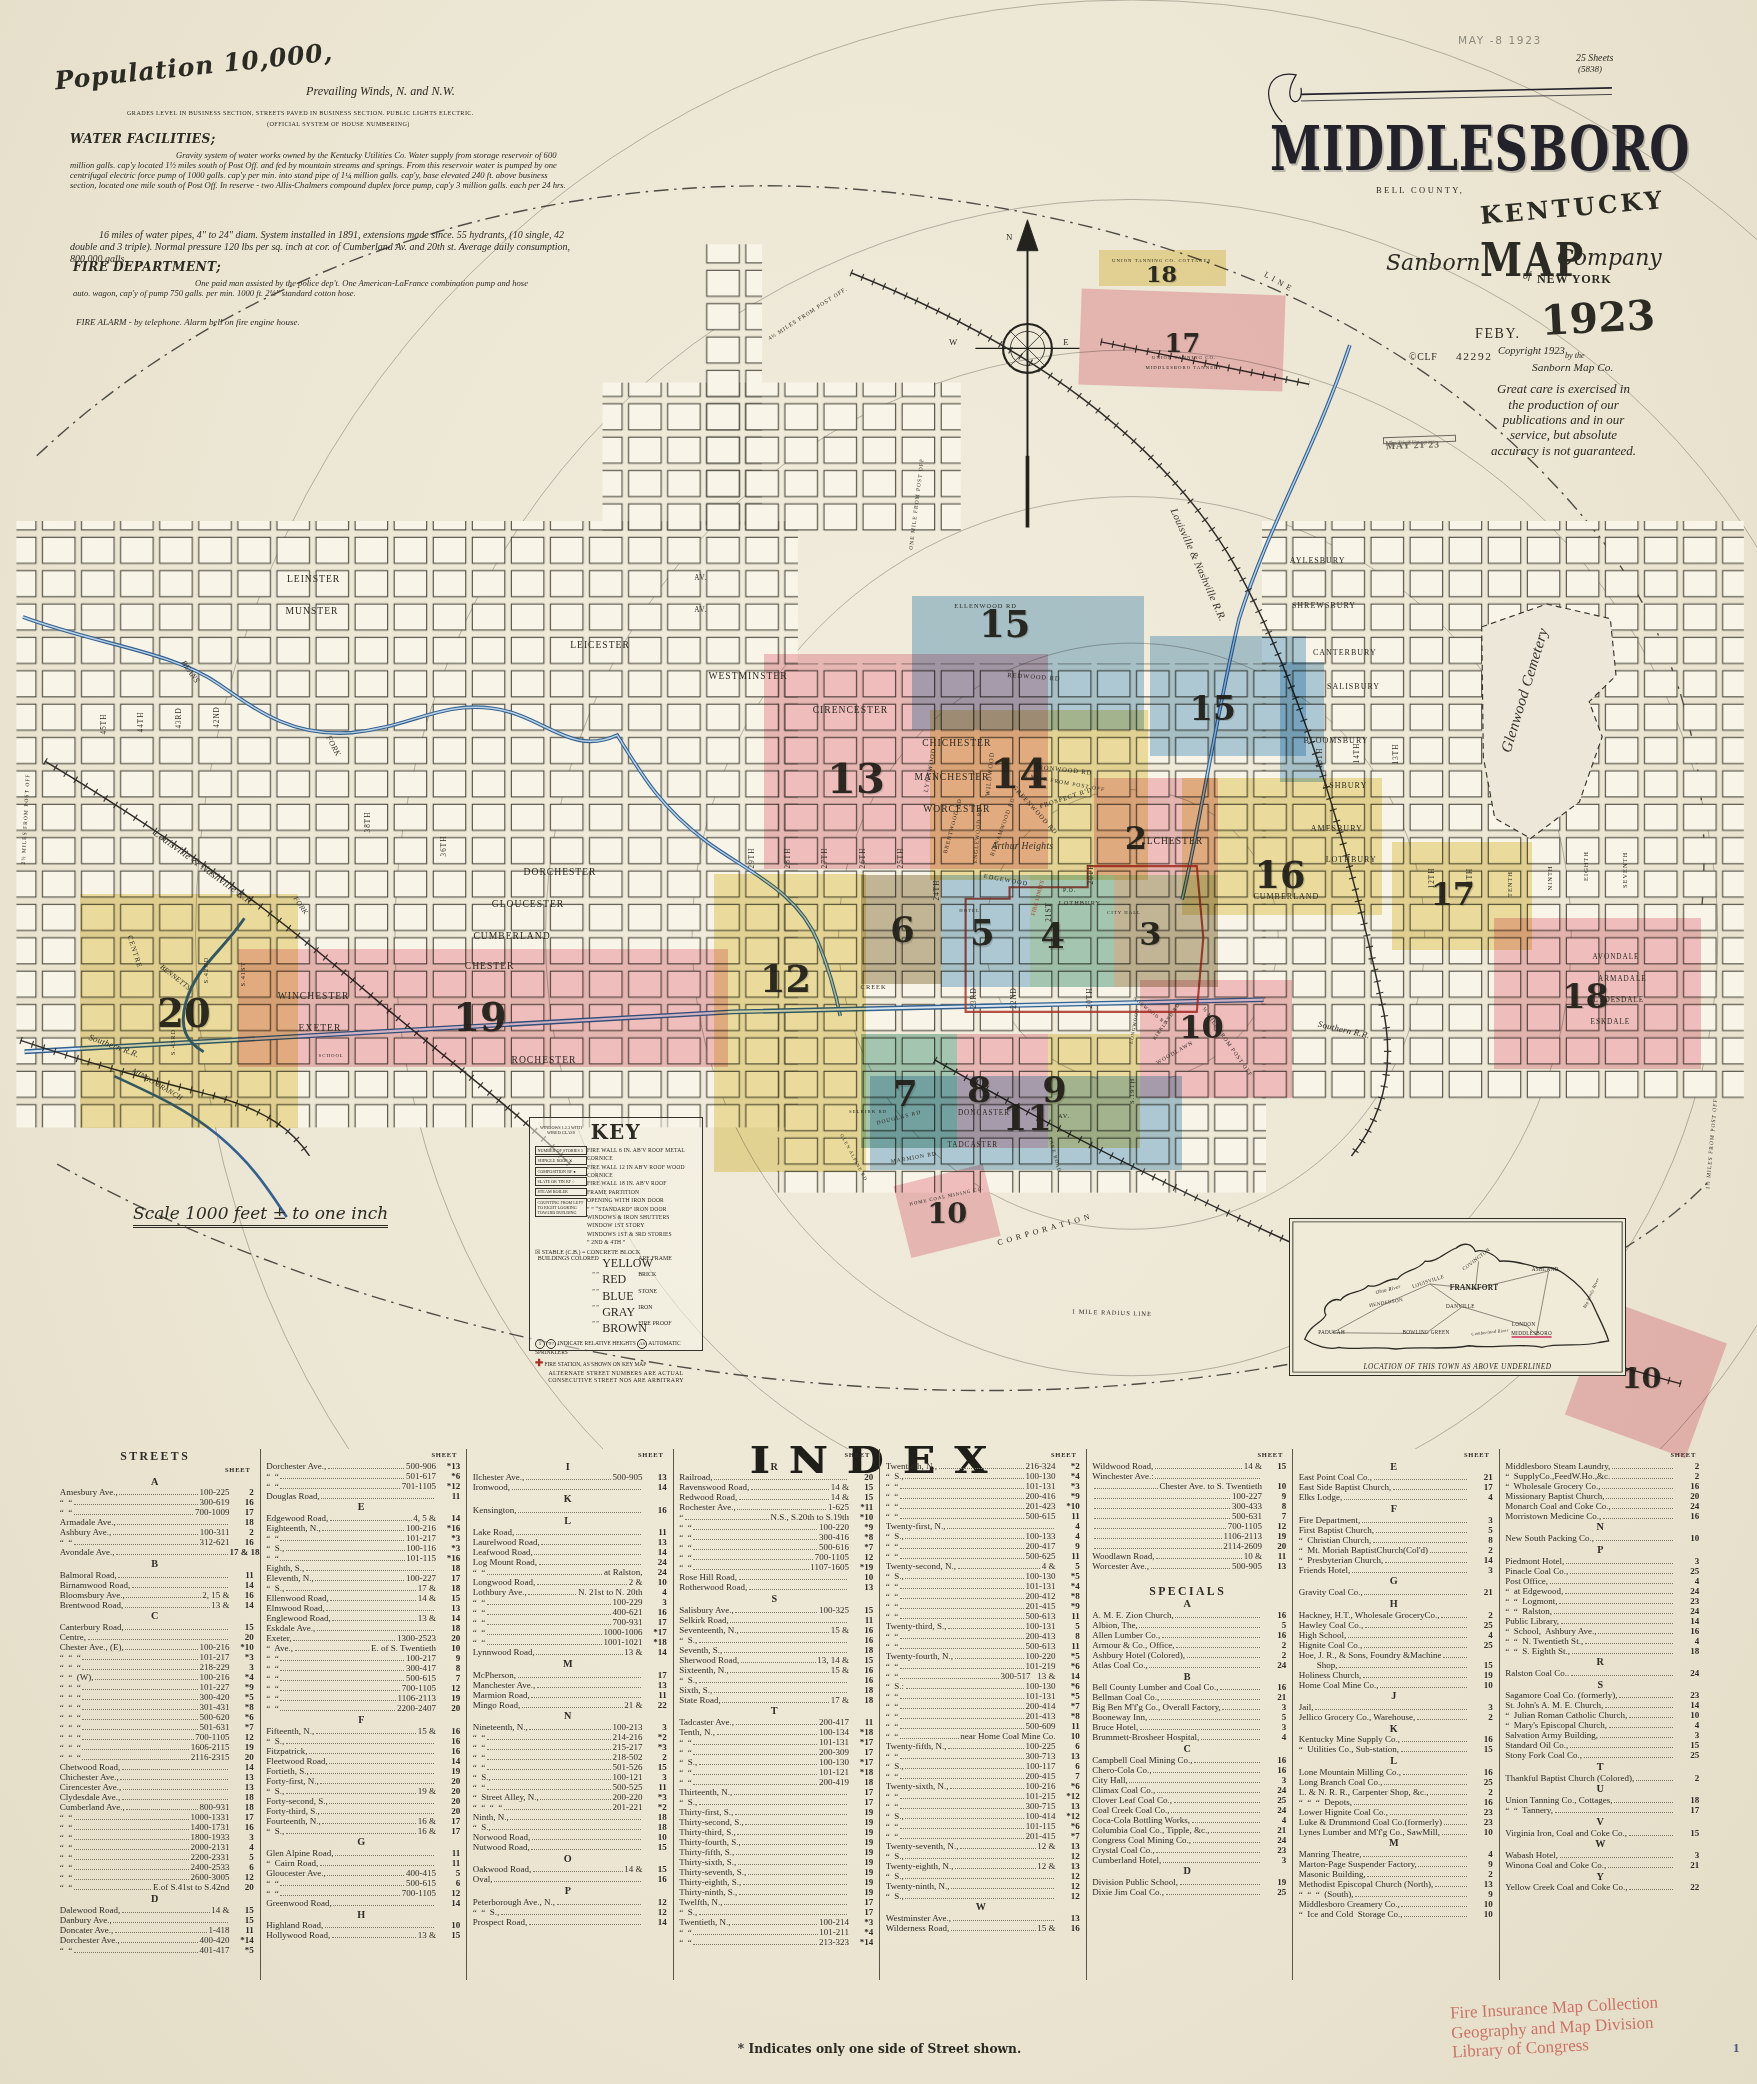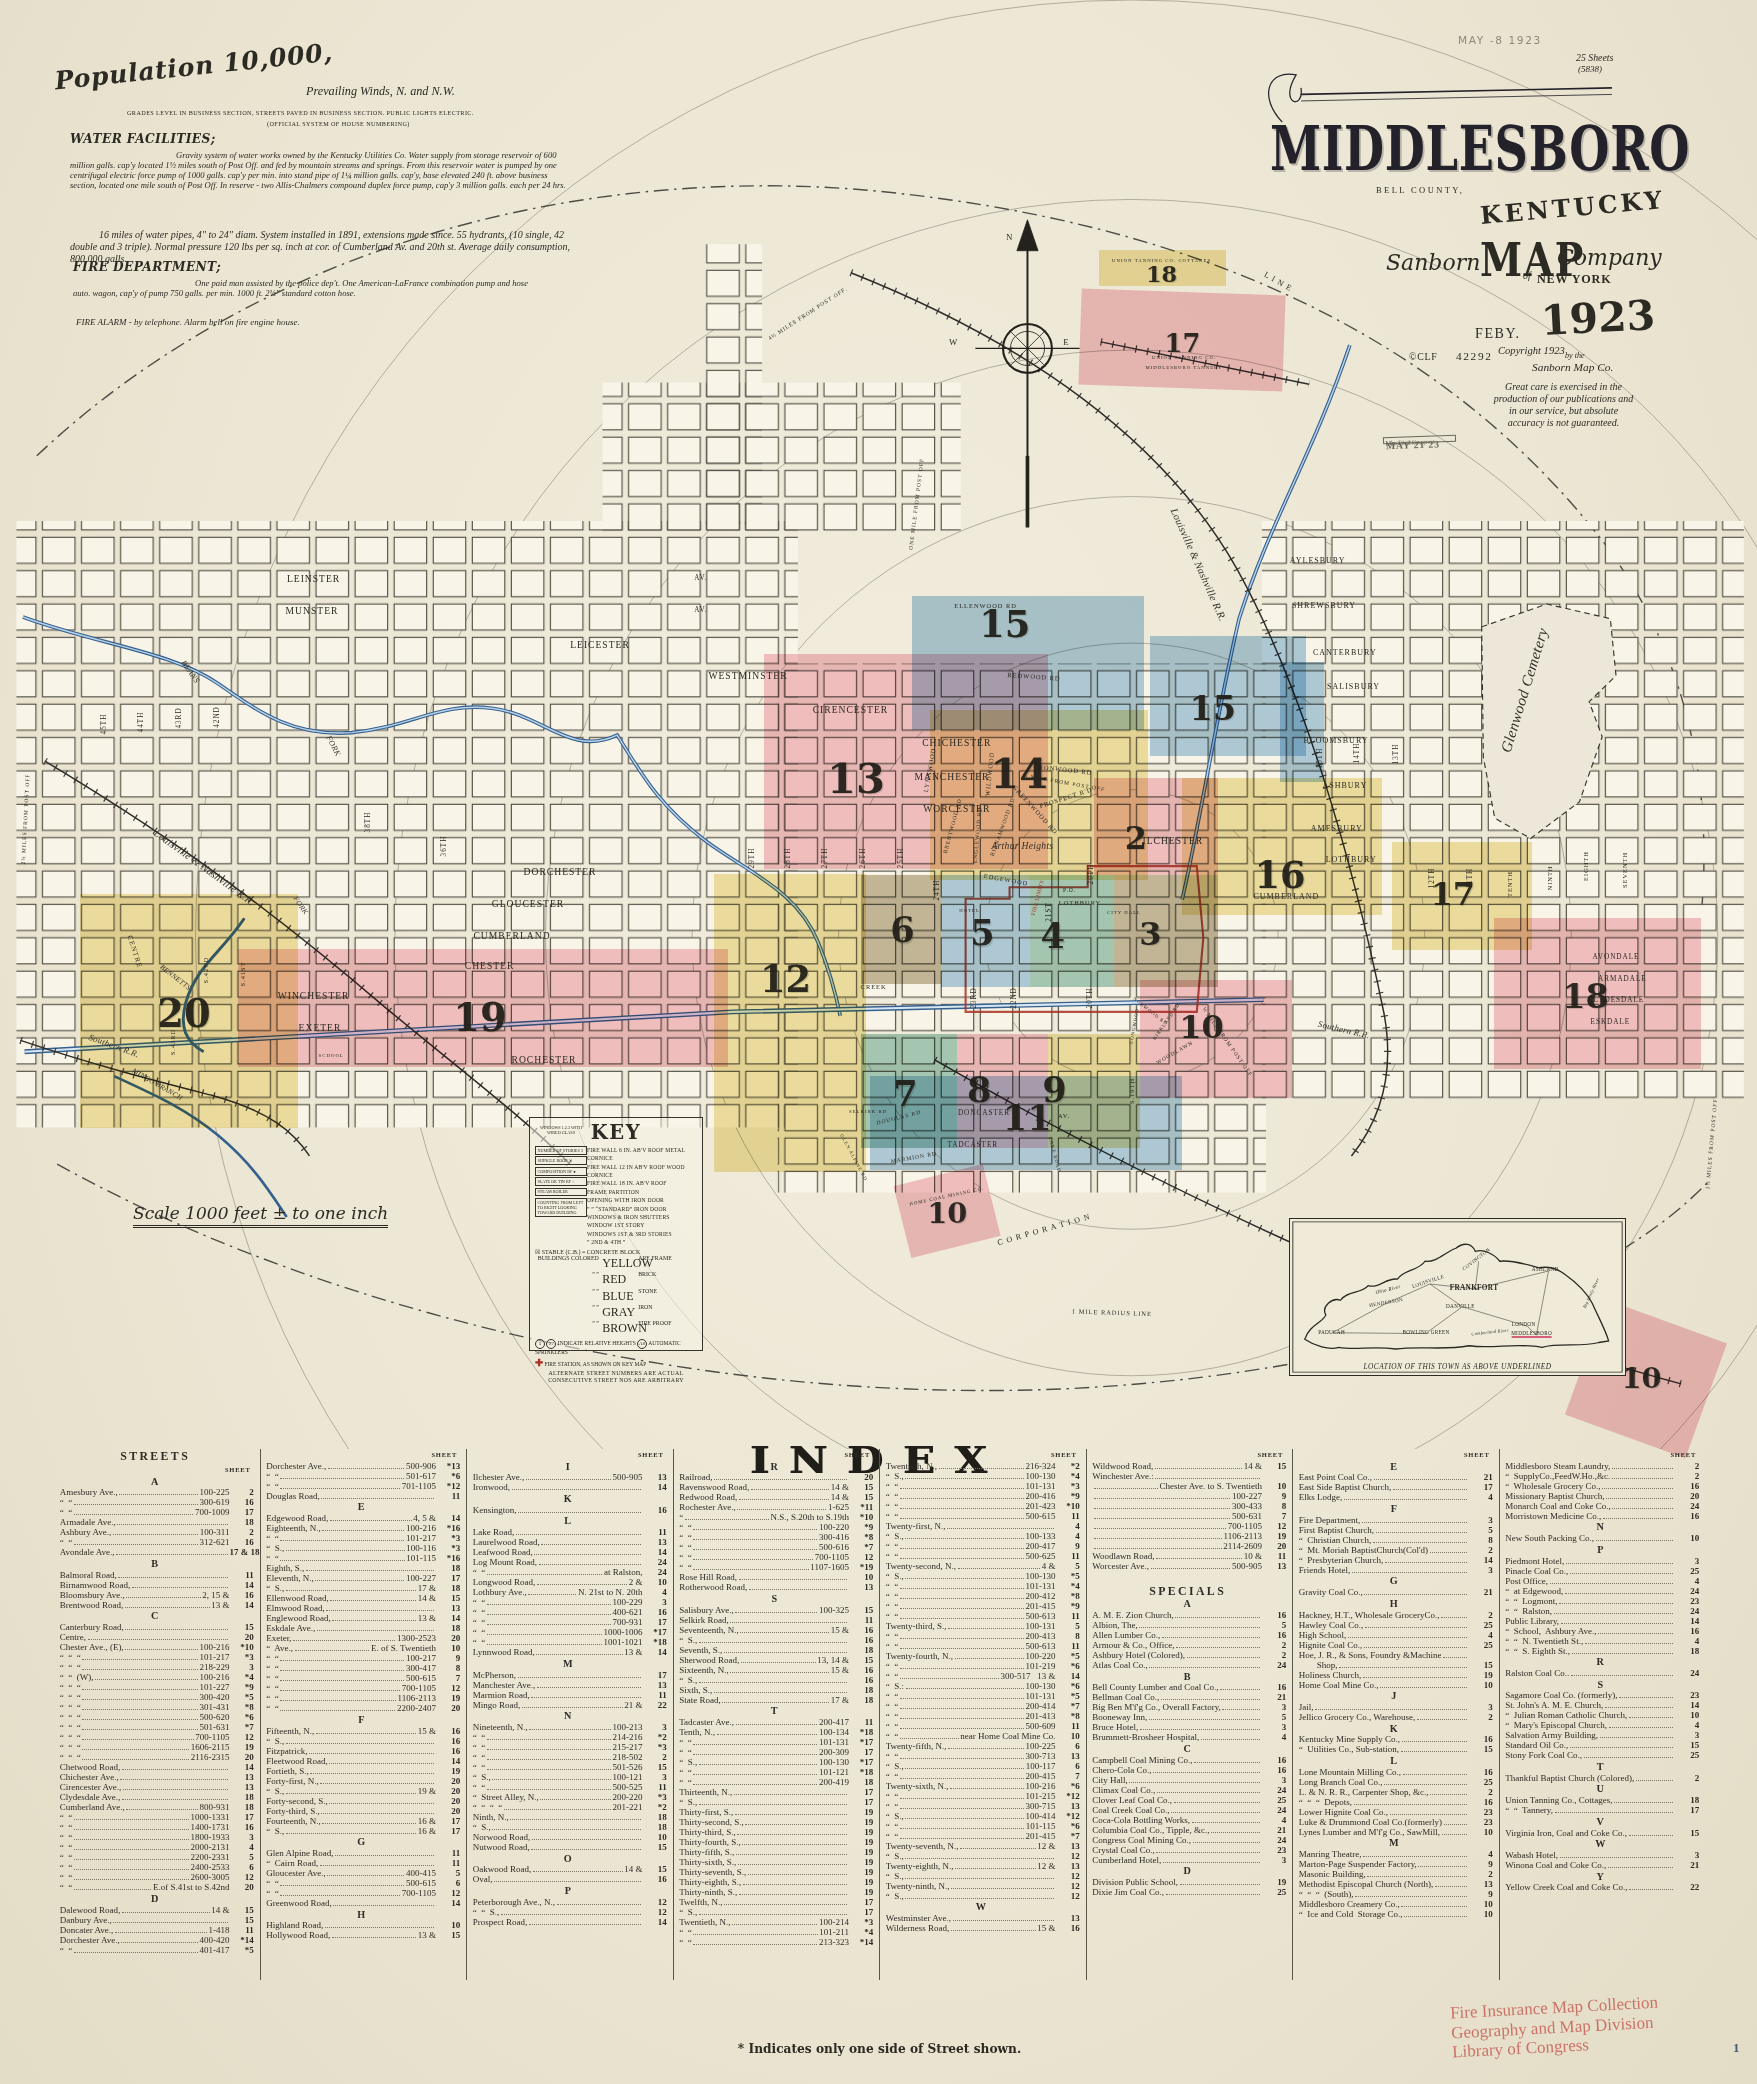--- a/index.html
+++ b/index.html
@@ -55,21 +55,21 @@
   .t-pub3{left:303px;top:221px;font-size:22px;font-style:italic;font-family:"DejaVu Serif",serif;}
   .t-pub4{left:269px;top:246px;font-size:9.8px;font-style:italic;}
   .t-pub5{left:283px;top:248px;font-size:12.2px;font-weight:700;letter-spacing:0.8px;}
   .t-month{left:221px;top:290px;font-size:14px;letter-spacing:1.6px;font-weight:400;margin-top:12px;}
   .t-year{left:287px;top:270px;font-size:41px;font-weight:900;font-family:"DejaVu Serif",serif;transform:rotate(-3deg);}
   .t-clf{left:155px;top:327px;font-size:9.8px;letter-spacing:0.8px;}
   .t-num{left:202px;top:326px;font-size:11.4px;letter-spacing:1.6px;}
   .t-copy{left:244px;top:321px;font-size:10.6px;font-style:italic;}
   .t-bythe{left:311px;top:327px;font-size:8.1px;font-style:italic;}
   .t-co{left:278px;top:337px;font-size:11.4px;font-style:italic;}
-  .t-disc{left:236px;top:357px;width:147px;text-align:center;font-size:10px;font-style:italic;line-height:1.18;white-space:normal !important;}
+  .t-disc{left:236px;top:357px;width:147px;text-align:center;font-size:13px;font-style:italic;line-height:1.18;white-space:normal !important;}
   .t-lcstamp{left:129px;top:412px;width:68px;border:1.2px solid #6a675c;padding:2.4px 1.6px;text-align:center;
     color:#6a675c;transform:rotate(-2deg);white-space:normal !important;}
   .t-lcstamp .s1{font-size:6.1px;}
   .t-lcstamp .s2{font-size:9.8px;font-weight:700;letter-spacing:0.8px;}
   .t-lcstamp .s3{font-size:6.1px;}
   
   .key{position:absolute;left:529px;top:1117px;width:174px;height:234px;border:1.3px solid #35332c;
     background:rgba(248,244,231,.55);padding:3.3px 4.9px;box-sizing:border-box;font-size:6.5px;}
   .key h1{margin:0;text-align:center;font-size:19.5px;letter-spacing:1.6px;font-family:"DejaVu Serif",serif;}
   .key .note{position:absolute;left:6.5px;top:6.5px;width:49px;font-size:4.2px;text-align:center;}

